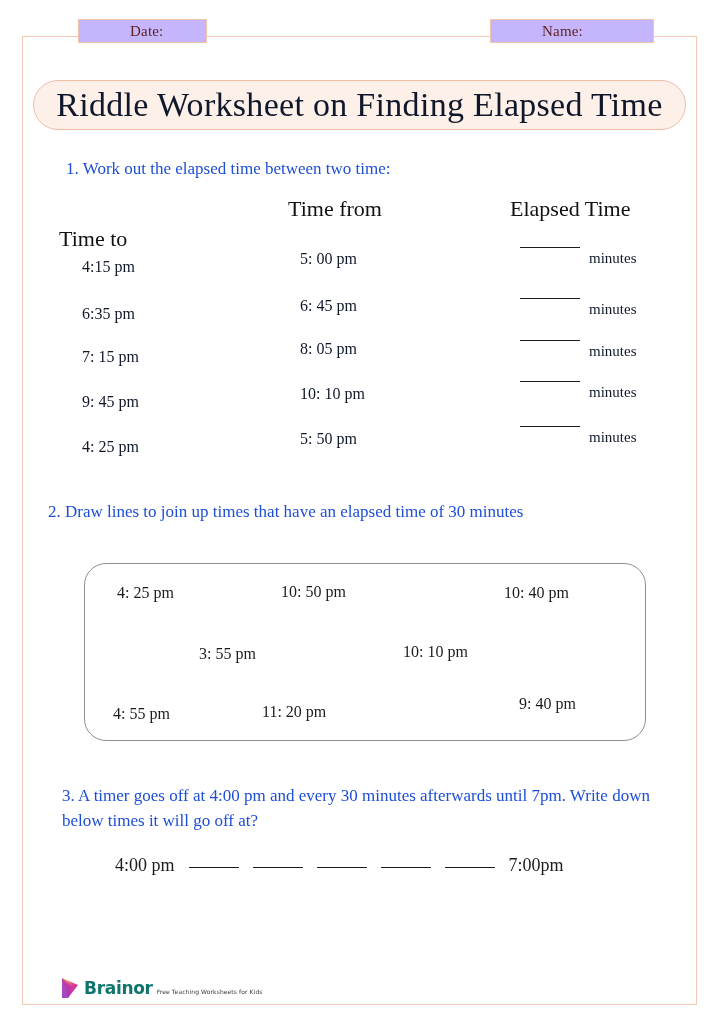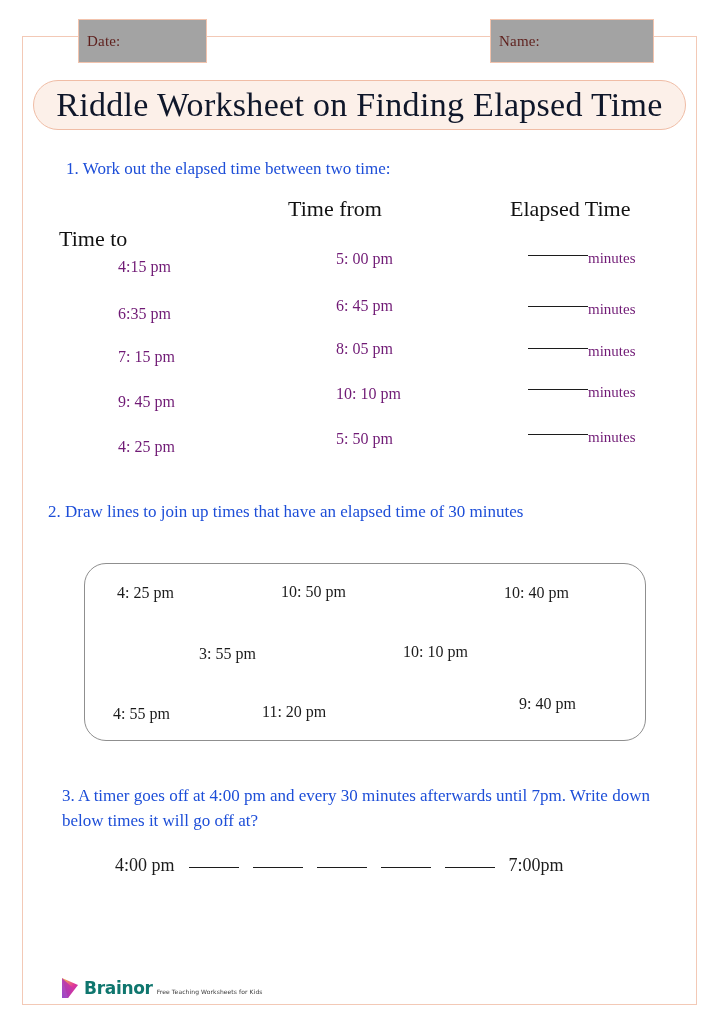--- a/index.html
+++ b/index.html
@@ -27,24 +27,25 @@
     border: 1.4px solid #f3c9b6;
     box-sizing: border-box;
     pointer-events: none;
   }
 
   
   .field-box {
     position: absolute;
     box-sizing: border-box;
     border: 1.6px solid #f2c3ad;
-    background: #a3a3a3;
-    height: 44px;
+    background: #c4b5fd;
+    height: 24px;
     display: flex;
     align-items: center;
+    padding-left: 43px;
   }
   .field-box .field-label {
     font-size: 15px;
     color: #5e1f1c;
     padding-left: 8px;
     letter-spacing: .2px;
   }
   #date-box { left: 78px;  top: 19px; width: 129px; }
   #name-box { left: 490px; top: 19px; width: 164px; }
 
@@ -89,30 +90,30 @@
     white-space: nowrap;
   }
   #head-time-to    { left: 59px;  top: 196px; margin-top: 30px; }
   #head-time-from  { left: 288px; top: 196px; }
   #head-elapsed    { left: 510px; top: 196px; }
 
   .t-row { position: absolute; left: 0; width: 724px; height: 44px; }
   .cell {
     position: absolute;
     font-size: 16px;
-    color: #701a75;
-    white-space: nowrap;
-    margin-left: 36px;
+    color: #0f172a;
+    white-space: nowrap;
   }
   .cell.time-to   { left: 82px; }
   .cell.time-from { left: 300px; }
   .cell.elapsed {
-    left: 492px;
-    display: flex;
-    align-items: center;
+    left: 520px;
+    display: flex;
+    align-items: flex-start;
+    gap: 9px;
   }
   .blank-line {
     display: inline-block;
     width: 60px;
     border-bottom: 1.7px solid #1c1c1c;
     height: 0;
     position: relative;
     top: -3px;
   }
   .unit-label { font-size: 15px; }

